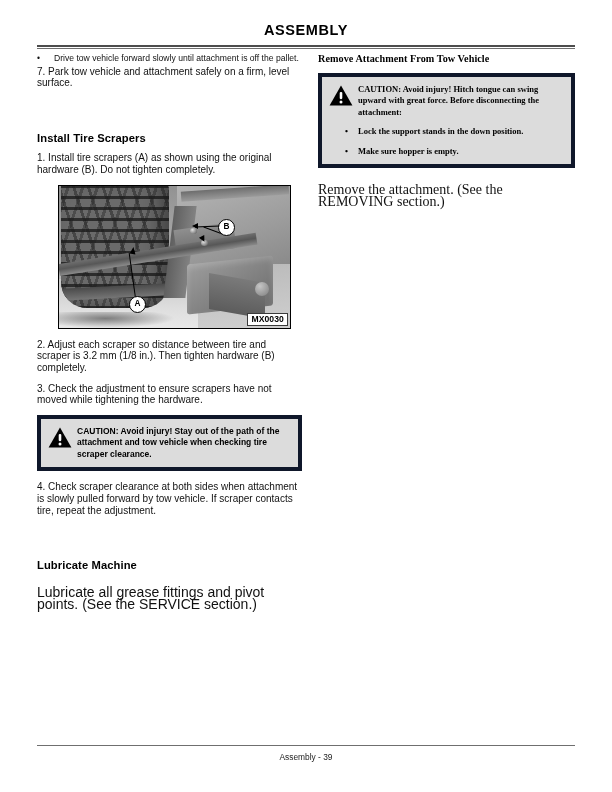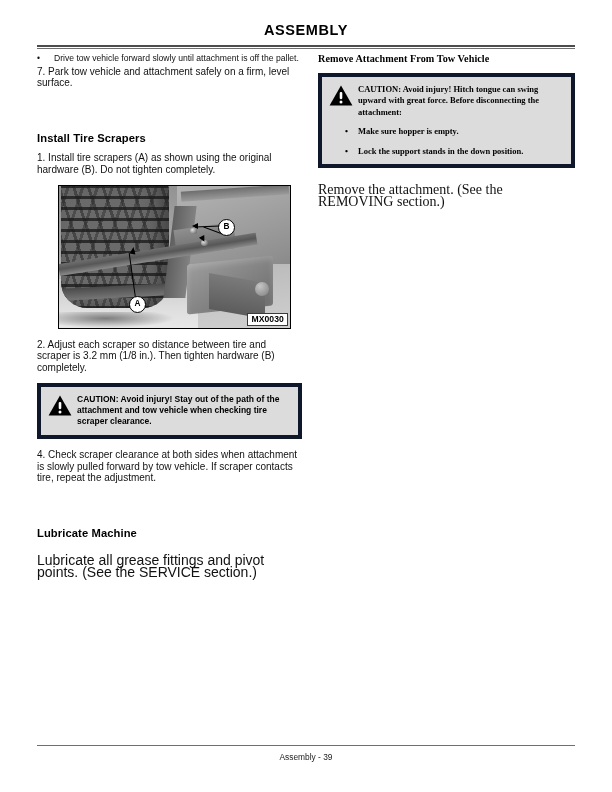--- a/index.html
+++ b/index.html
@@ -474,20 +474,21 @@
 
         <div class="callout callout-a">A</div>
         <div class="callout callout-b">B</div>
 
         <div class="fig-id">MX0030</div>
       </div>
     </div>
 
     <p class="num-step">2.  Adjust each scraper so distance between tire and scraper is 3.2 mm (1/8 in.). Then tighten hardware (B) completely.</p>
 
+    <p class="num-step">3.  Check the adjustment to ensure scrapers have not moved while tightening the hardware.</p>
 
     <div class="caution-box">
       <div class="caution-first">
         <div class="caution-icon">
           <svg viewBox="0 0 24 21" width="24" height="21" aria-hidden="true">
             <path d="M12 0.6 L23.4 20.4 L0.6 20.4 Z" fill="#000000"></path>
             <rect x="10.7" y="7.0" width="2.6" height="7.2" rx="1.1" fill="#ffffff"></rect>
             <circle cx="12" cy="17.0" r="1.5" fill="#ffffff"></circle>
           </svg>
         </div>
@@ -515,25 +516,25 @@
           <svg viewBox="0 0 24 21" width="24" height="21" aria-hidden="true">
             <path d="M12 0.6 L23.4 20.4 L0.6 20.4 Z" fill="#000000"></path>
             <rect x="10.7" y="7.0" width="2.6" height="7.2" rx="1.1" fill="#ffffff"></rect>
             <circle cx="12" cy="17.0" r="1.5" fill="#ffffff"></circle>
           </svg>
         </div>
         <div class="caution-text">CAUTION: Avoid injury! Hitch tongue can swing upward with great force. Before disconnecting the attachment:</div>
       </div>
 
       <div class="caution-sub">
+        <span class="dot">•</span><span>Lock the support stands in the down position.</span>
+      </div>
+
+      <div class="caution-sub">
         <span class="dot">•</span><span>Make sure hopper is empty.</span>
-      </div>
-
-      <div class="caution-sub">
-        <span class="dot">•</span><span>Lock the support stands in the down position.</span>
       </div>
     </div>
 
     <p class="body-text">Remove the attachment. (See the REMOVING section.)</p>
 
   </div>
 
   <div class="footer-rule"></div>
   <div class="page-footer">
     <span>Assembly - 39</span>

